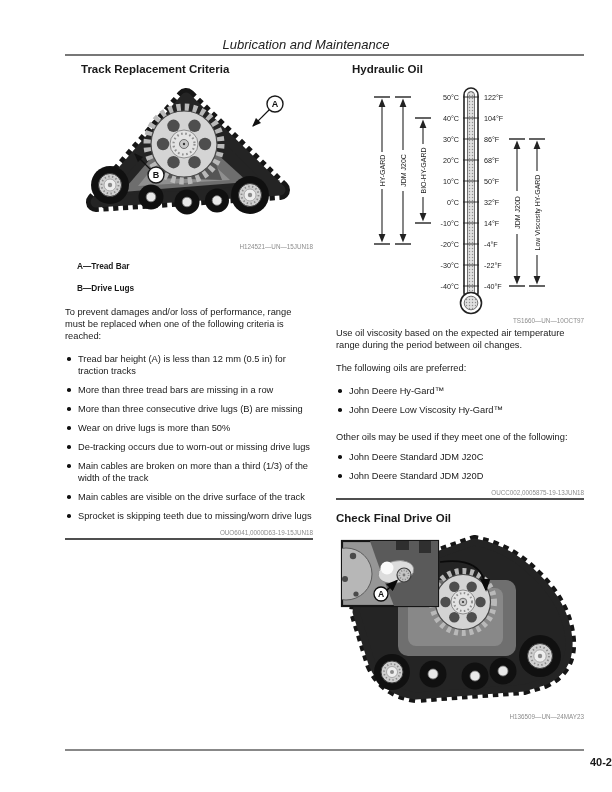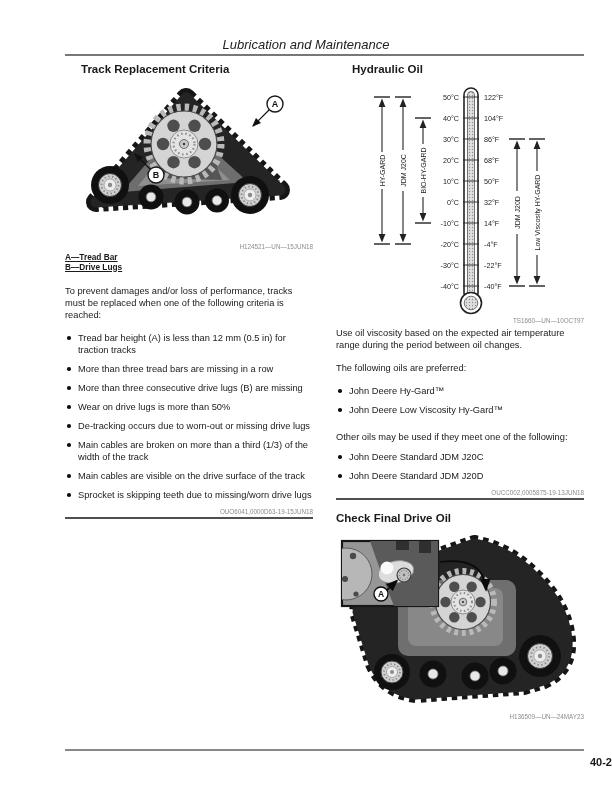--- a/index.html
+++ b/index.html
@@ -15,21 +15,21 @@
   .footer-rule { position:absolute; top:749px; left:65px; width:519px; height:1.5px; background:#888; }
   .page-num { position:absolute; top:756px; left:0; width:612px; text-align:right; font-weight:bold; font-size:11px; }
   .col { position:absolute; top:63px; width:248px; }
   .col-left { left:65px; }
   .col-right { left:336px; }
   .sect-head { font-size:11.5px; font-weight:bold; margin:0 0 7px 16px; }
   .sect-head2 { font-size:11.5px; font-weight:bold; margin:10px 0 8px 0; }
   .fig { display:block; }
   .fig-caption { font-size:6.3px; color:#8c8c8c; text-align:right; margin:1px 0 3px 0; }
   .legend { font-size:8.3px; font-weight:bold; line-height:9.5px; margin:0 0 13px 0; }
-  .legend div { margin:0;text-decoration:underline; }
+  .legend div { margin:12px; }
   .body-text { font-size:9.3px; line-height:12px; margin:0 0 11px 0; }
   ul.bul { list-style:none; margin:0 0 2px 0; padding:0; }
   ul.bul li { position:relative; padding-left:13px; font-size:9.3px; line-height:12px; margin-bottom:7px; }
   ul.bul li::before {
     content:""; position:absolute; left:2px; top:4.4px;
     width:3.6px; height:3.6px; border-radius:50%; background:#111;
   }
   .mt-lg { margin-top:15px; }
   .code-line { font-size:6.3px; color:#8c8c8c; text-align:right; margin:5px 0 2px 0; }
   .sep { height:2px; background:#4f4f4f; margin:0 0 12px 0; }
@@ -110,21 +110,21 @@
         <text x="86" y="96.4" text-anchor="middle" font-size="9" font-weight="bold" fill="#111">B</text>
       </g>
     </svg>
 
     <div class="fig-caption">H124521—UN—15JUN18</div>
     <div class="legend">
       <div>A—Tread Bar</div>
       <div>B—Drive Lugs</div>
     </div>
 
-    <p class="body-text">To prevent damages and/or loss of performance, tracks must be replaced when one of the following criteria is reached:</p>
+    <p class="body-text">To prevent damages and/or loss of performance, range must be replaced when one of the following criteria is reached:</p>
 
     <ul class="bul">
       <li>Tread bar height (A) is less than 12 mm (0.5 in) for traction tracks</li>
       <li>More than three tread bars are missing in a row</li>
       <li>More than three consecutive drive lugs (B) are missing</li>
       <li>Wear on drive lugs is more than 50%</li>
       <li>De-tracking occurs due to worn-out or missing drive lugs</li>
       <li>Main cables are broken on more than a third (1/3) of the width of the track</li>
       <li>Main cables are visible on the drive surface of the track</li>
       <li>Sprocket is skipping teeth due to missing/worn drive lugs</li>

